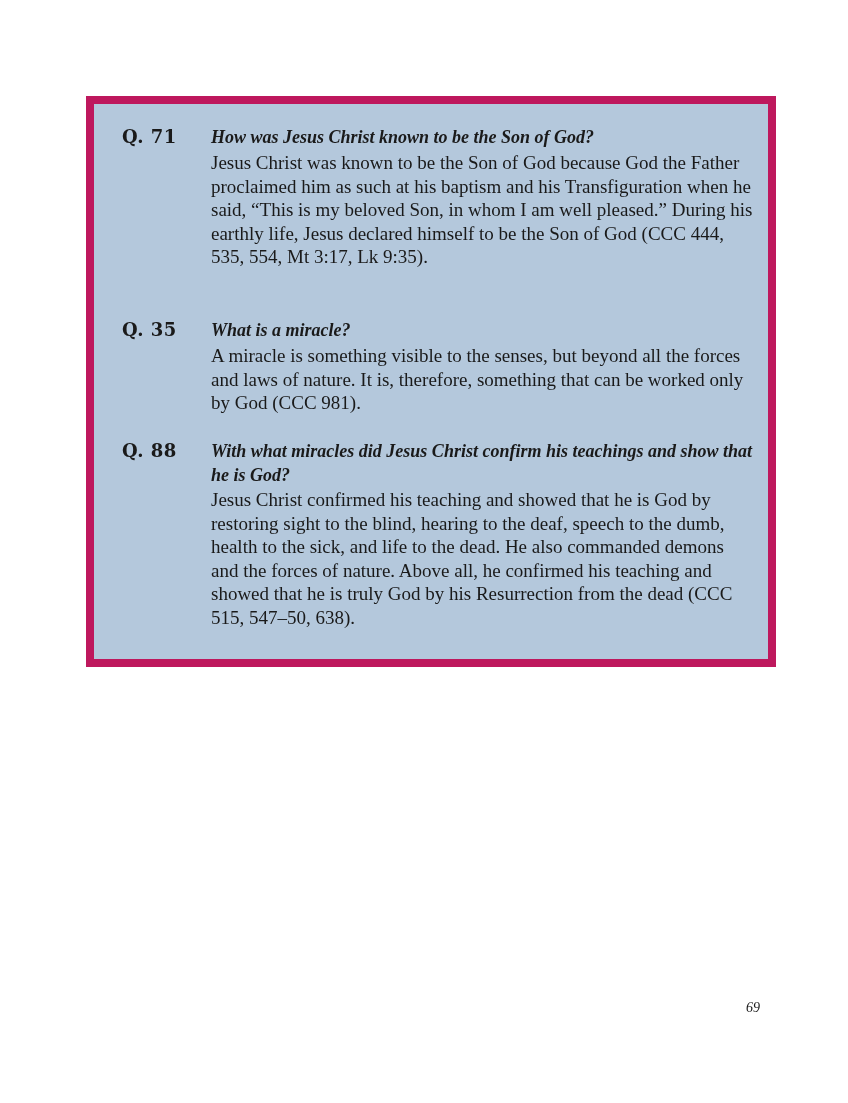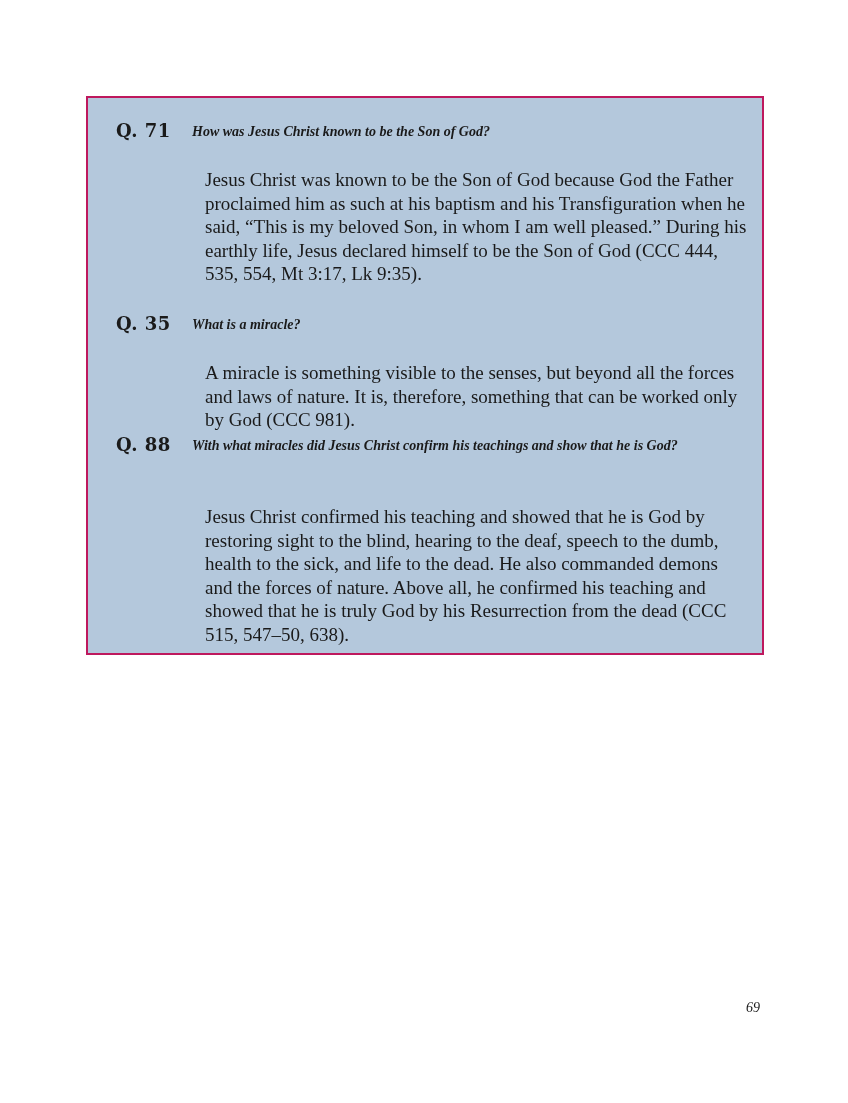--- a/index.html
+++ b/index.html
@@ -1,32 +1,32 @@
 <!DOCTYPE html>
 <html><head>
 <meta charset="utf-8">
 <style>
   html, body { margin:0; padding:0; background:#ffffff; }
   body { width:848px; height:1103px; position:relative; font-family:"Liberation Serif", "DejaVu Serif", serif; color:#1a1a1a; }
   .box {
     position:absolute; left:86px; top:96px; width:674px; height:555px;
-    background:#b4c8dc; border:2px solid #be185d; box-sizing:content-box;
+    background:#b4c8dc; border:8px solid #be185d; box-sizing:content-box;
   }
   .qa { position:absolute; left:0; width:100%; }
   .qnum {
     position:absolute; left:28px; top:0;
     font-family:"DejaVu Serif", serif; font-weight:bold; font-size:18px; letter-spacing:0.5px;
   }
   .qtext {
-    position:absolute; left:104px; width:545px;
-    font-weight:bold; font-style:italic; font-size:14px; line-height:23.5px;
+    position:absolute; left:117px; width:545px;
+    font-weight:bold; font-style:italic; font-size:18px; line-height:23.5px;
   }
   .answer {
     position:absolute; left:117px; width:545px;
-    font-size:19px; line-height:23.5px;margin-top:23px;
+    font-size:19px; line-height:23.5px;
   }
   .page-num { position:absolute; left:746px; top:1000px; font-size:14px;font-style:italic; }
 </style>
 </head>
 <body>
 
 <div class="box">
 
   <div class="qa" style="top:22px;">
     <div class="qnum">Q. 71</div>

